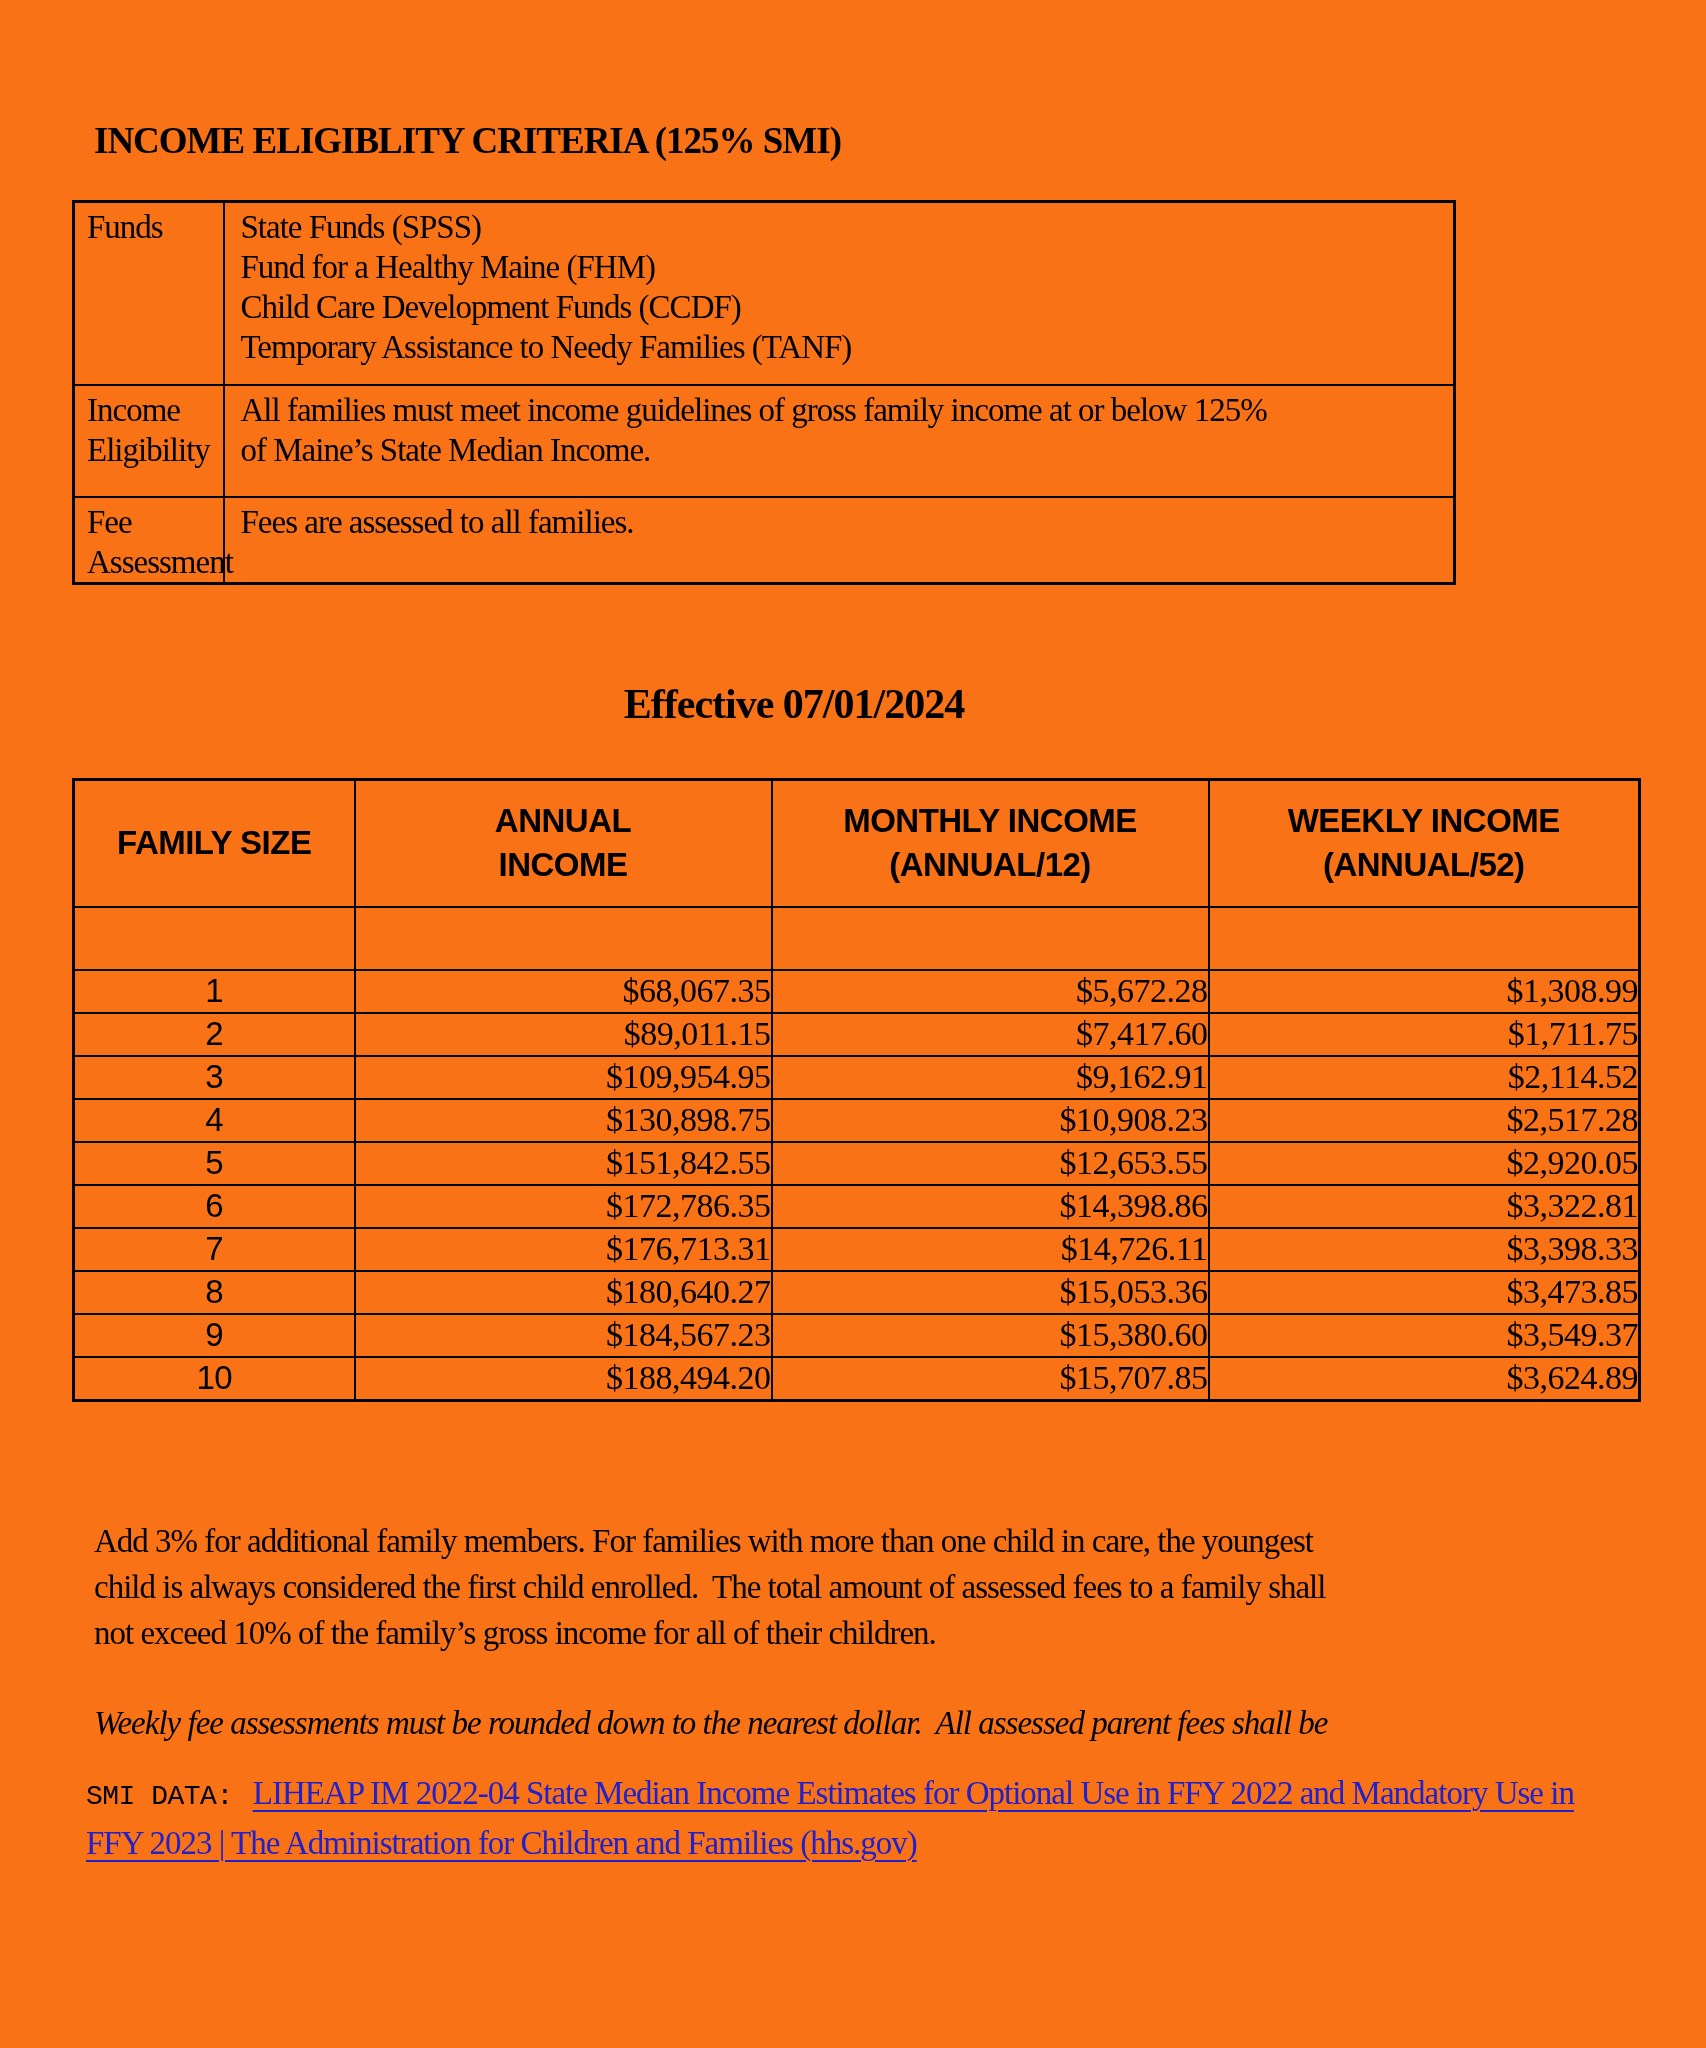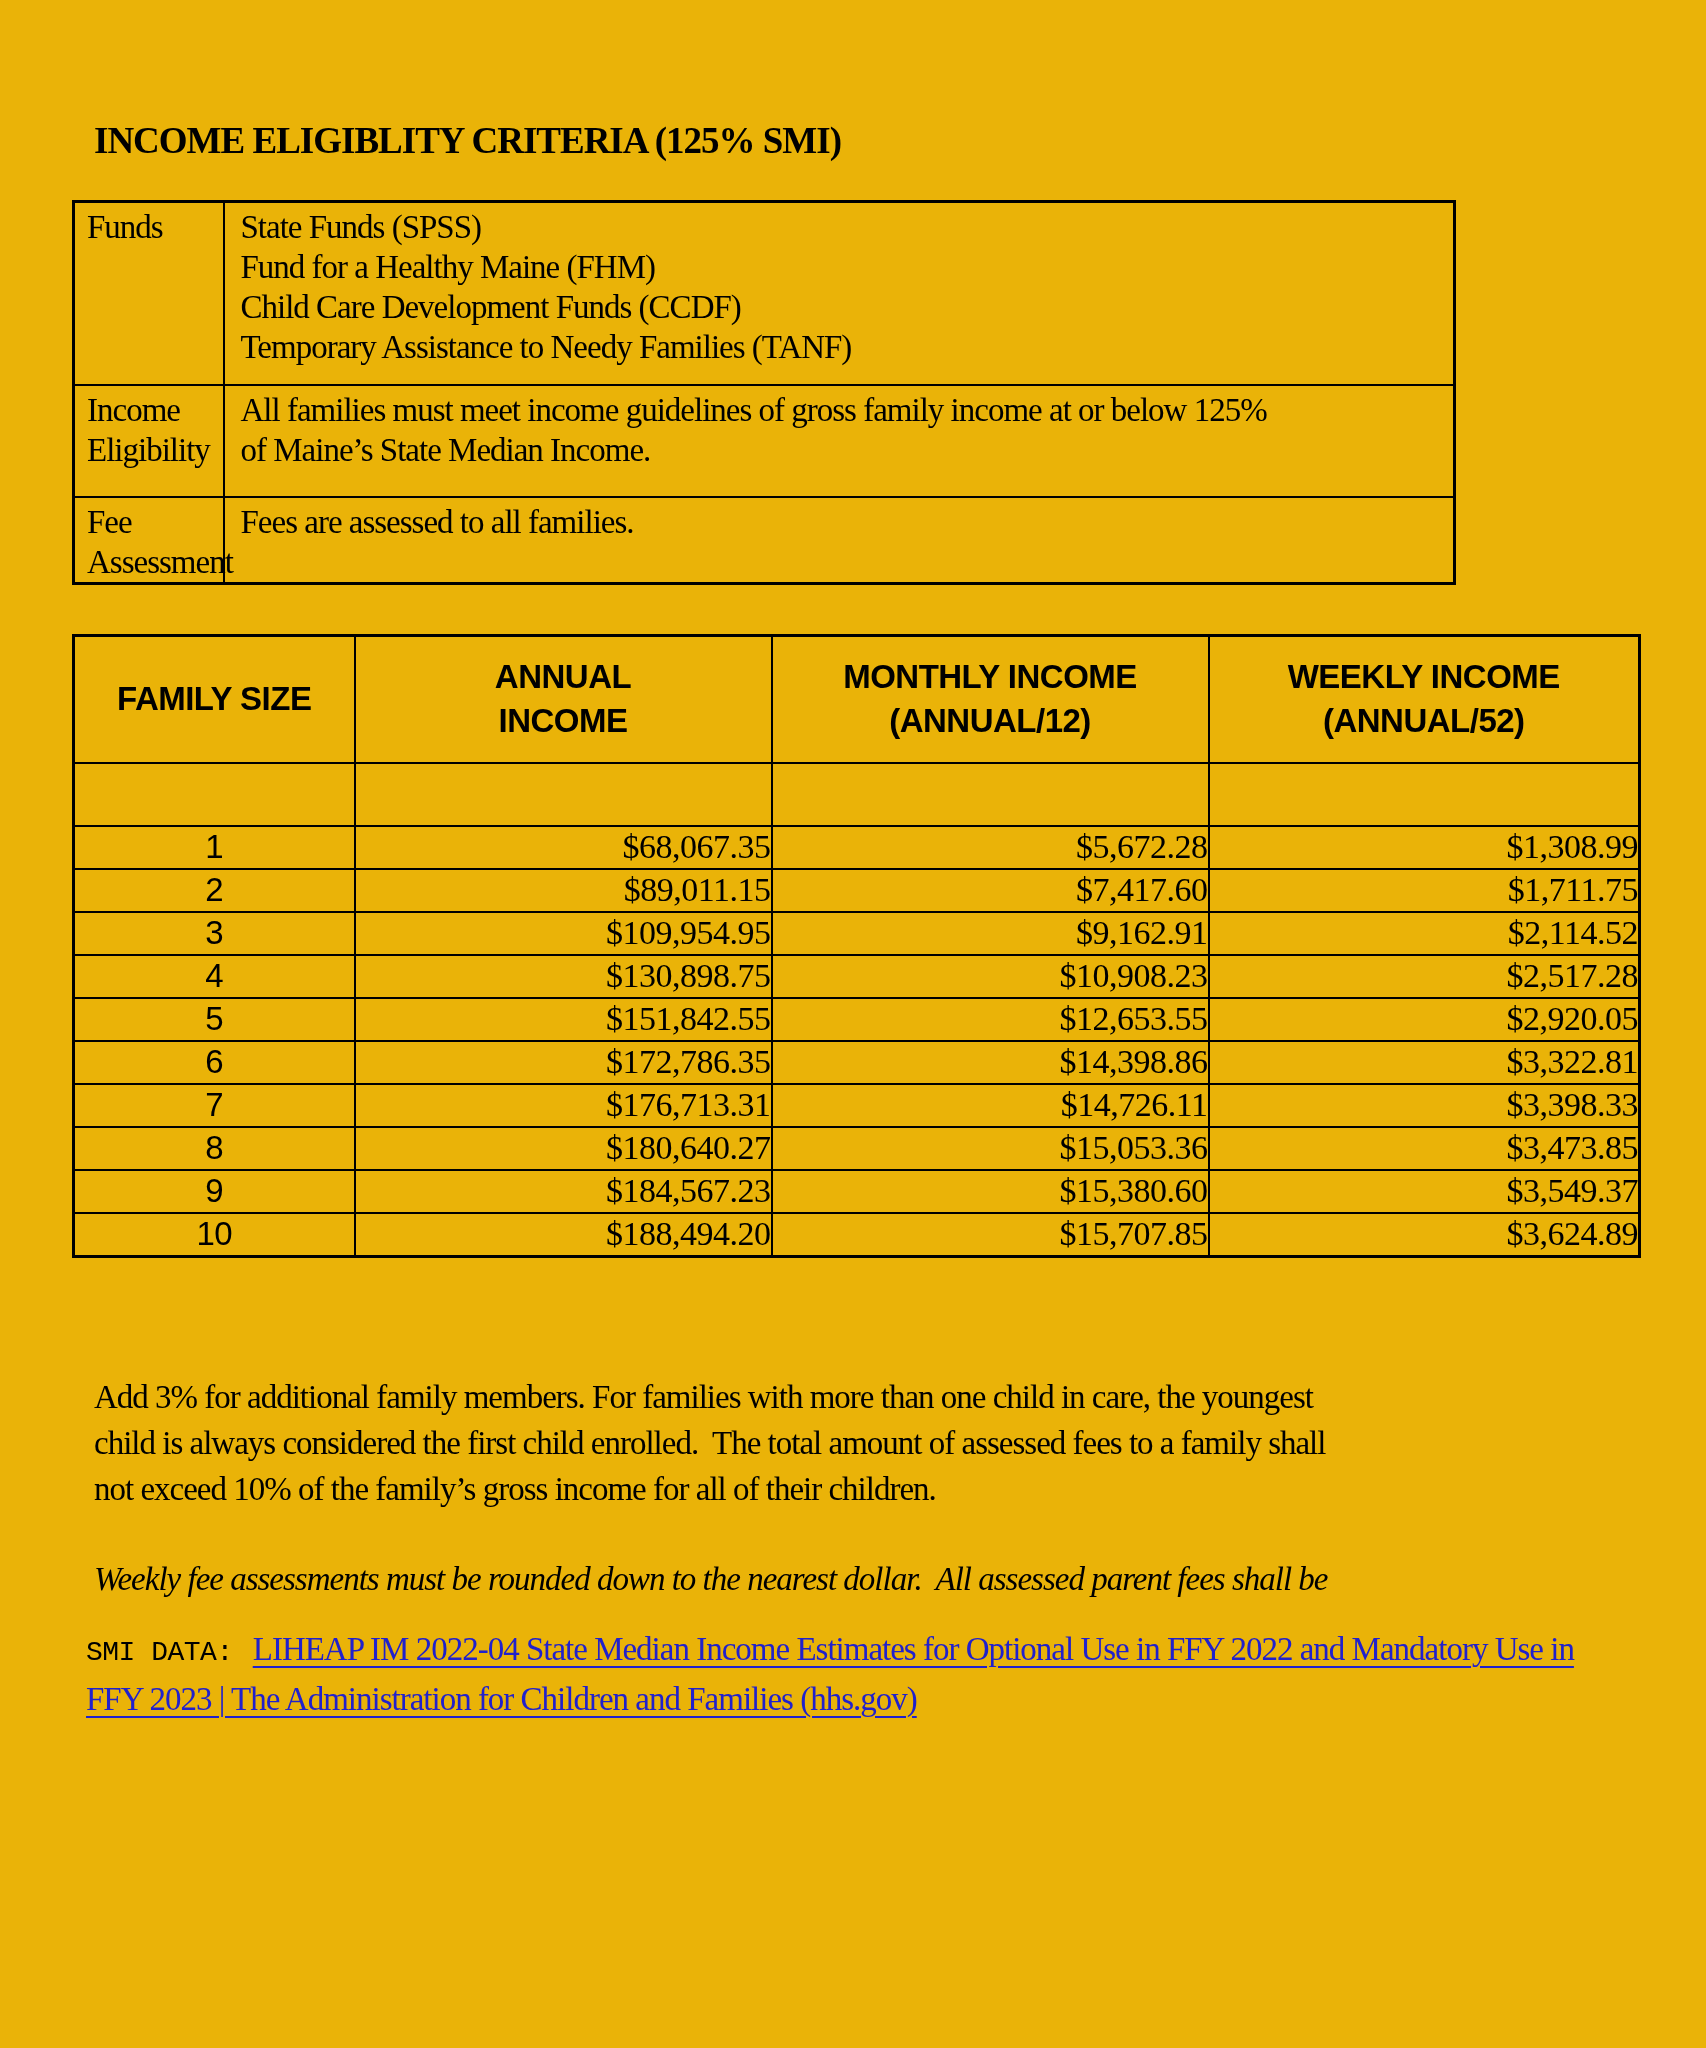--- a/index.html
+++ b/index.html
@@ -1,18 +1,18 @@
 <!DOCTYPE html>
 <html style="--link-color: #2121CC;"><head>
 <meta charset="utf-8">
 <style>
   html,body { margin:0; padding:0; background:#e8e8e8; }
   .page {
     position:relative; width:1706px; height:2048px; margin:0 auto;
-    background:#eab308; color:#000;
+    background:#f97316; color:#000;
     font-family:"Liberation Serif","DejaVu Serif",serif;
     overflow:hidden;
   }
   
   .title {
     margin:118px 0 0 94px;
     font-size:37px; font-weight:bold; line-height:46px; letter-spacing:-1px;
   }
   .intro { margin:35px 0 0 94px; }
   .tline {
@@ -117,20 +117,21 @@
         <div class="cline">Fee</div>
         <div class="cline">Assessment</div>
       </td>
       <td class="con">
         <div class="cline">Fees are assessed to all families.</div>
       </td>
     </tr>
   </tbody>
     </table>
 
+  <div class="effective">Effective 07/01/2024</div>
 
   <table class="income">
     <colgroup>
         <col class="c1">
         <col class="c2">
         <col class="c3">
         <col class="c4">
       </colgroup>
     <tbody>
         <tr class="hrow">

